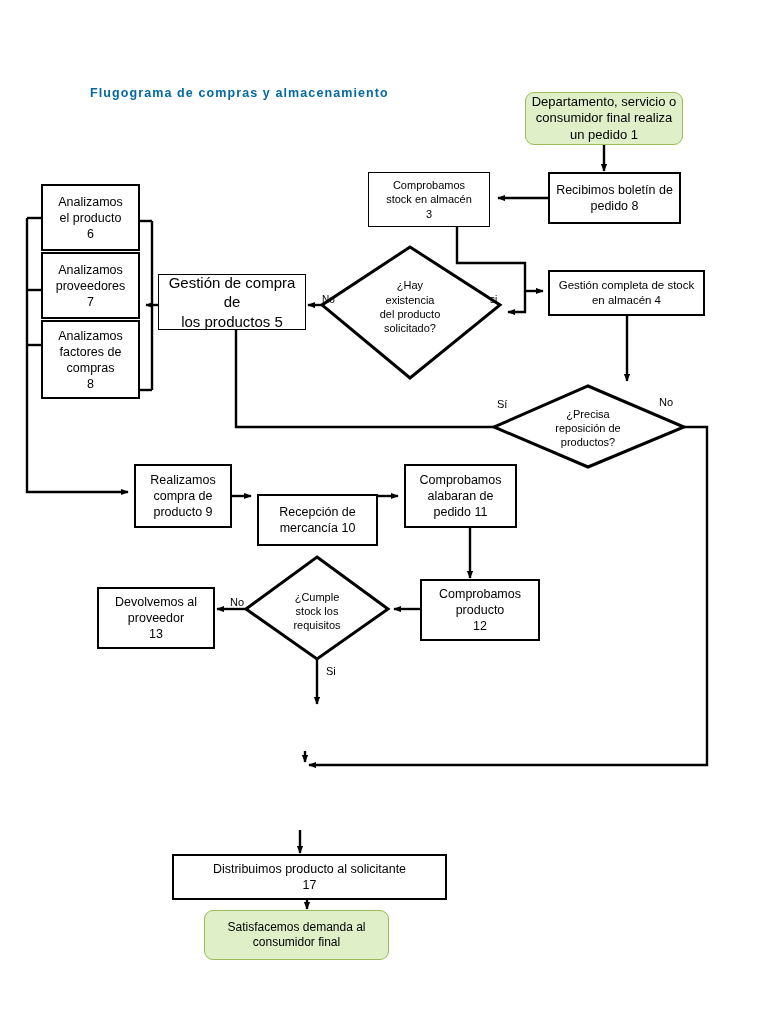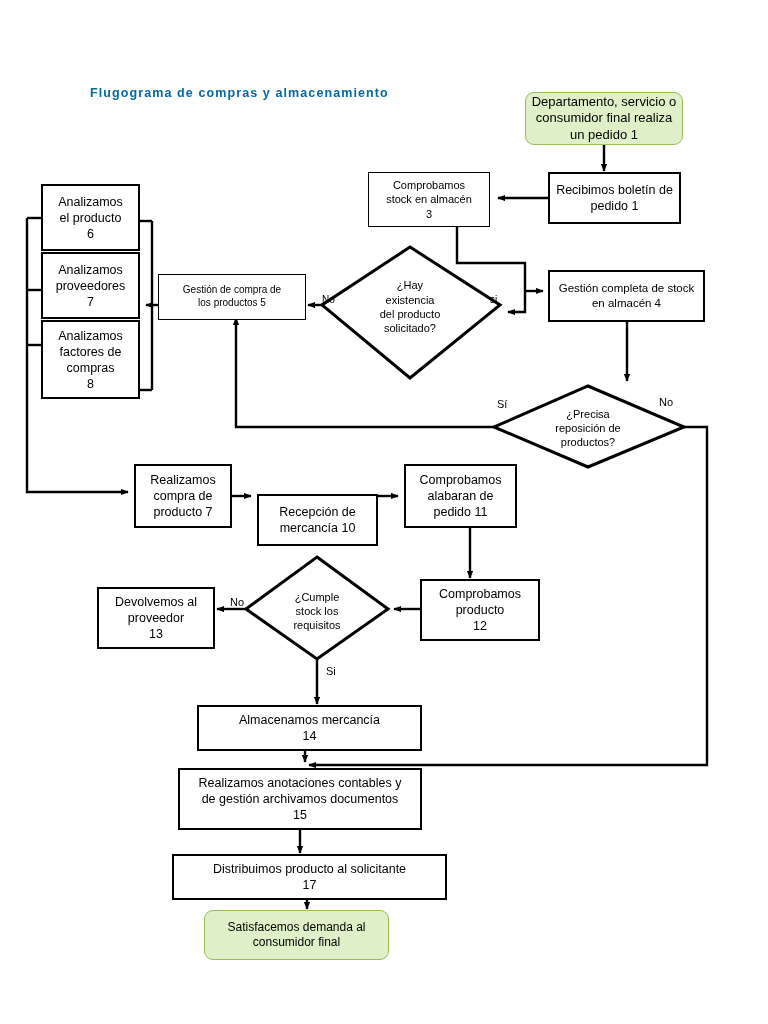--- a/index.html
+++ b/index.html
@@ -163,35 +163,35 @@
   </svg>
 
   <div class="node terminal" style="left:525px; top:92px; width:158px; height:53px;">
     <span class="txt">Departamento, servicio o
 consumidor final realiza
 un pedido        1</span>
   </div>
 
   <div class="node proc" style="left:548px; top:172px; width:133px; height:52px;">
     <span class="txt">Recibimos boletín de
-pedido       1</span>
+pedido       8</span>
   </div>
 
   <div class="node proc-thin" style="left:368px; top:172px; width:122px; height:55px; font-size:11px;">
     <span class="txt">Comprobamos
 stock en almacén
 3</span>
   </div>
 
-  <div class="node proc" style="left:548px; top:270px; width:157px; height:52px; font-size:11.5px;">
+  <div class="node proc" style="left:548px; top:270px; width:157px; height:46px; font-size:11.5px;">
     <span class="txt">Gestión completa de stock
 en almacén    4</span>
   </div>
 
-  <div class="node proc-thin" style="left:158px; top:274px; width:148px; height:46px; font-size:10px;">
+  <div class="node proc-thin" style="left:158px; top:274px; width:148px; height:56px; font-size:15px;">
     <span class="txt">Gestión de compra de
 los productos      5</span>
   </div>
 
   <div class="node proc" style="left:41px; top:184px; width:99px; height:67px;">
     <span class="txt">Analizamos
 el producto
 6</span>
   </div>
 
@@ -204,21 +204,21 @@
   <div class="node proc" style="left:41px; top:320px; width:99px; height:79px;">
     <span class="txt">Analizamos
 factores de
 compras
 8</span>
   </div>
 
   <div class="node proc" style="left:134px; top:464px; width:98px; height:64px;">
     <span class="txt">Realizamos
 compra de
-producto 7</span>
+producto 9</span>
   </div>
 
   <div class="node proc" style="left:257px; top:470px; width:121px; height:52px;margin-top:24px;">
     <span class="txt">Recepción de
 mercancía  10</span>
   </div>
 
   <div class="node proc" style="left:404px; top:464px; width:113px; height:64px;">
     <span class="txt">Comprobamos
 alabaran de
@@ -230,30 +230,21 @@
 producto
 12</span>
   </div>
 
   <div class="node proc" style="left:97px; top:578px; width:118px; height:62px;margin-top:9px;">
     <span class="txt">Devolvemos al
 proveedor
 13</span>
   </div>
 
-  <div class="node proc" style="left:197px; top:705px; width:225px; height:46px;">
-    <span class="txt">Almacenamos mercancía
-14</span>
-  </div>
-
-  <div class="node proc" style="left:178px; top:768px; width:244px; height:62px;">
-    <span class="txt">Realizamos anotaciones contables y
-de gestión archivamos documentos
-15</span>
-  </div>
+
 
   <div class="node proc" style="left:172px; top:854px; width:275px; height:46px;">
     <span class="txt">Distribuimos producto al solicitante
 17</span>
   </div>
 
   <div class="node terminal" style="left:204px; top:910px; width:185px; height:50px; font-size:12px;">
     <span class="txt">Satisfacemos demanda al
 consumidor final</span>
   </div>

